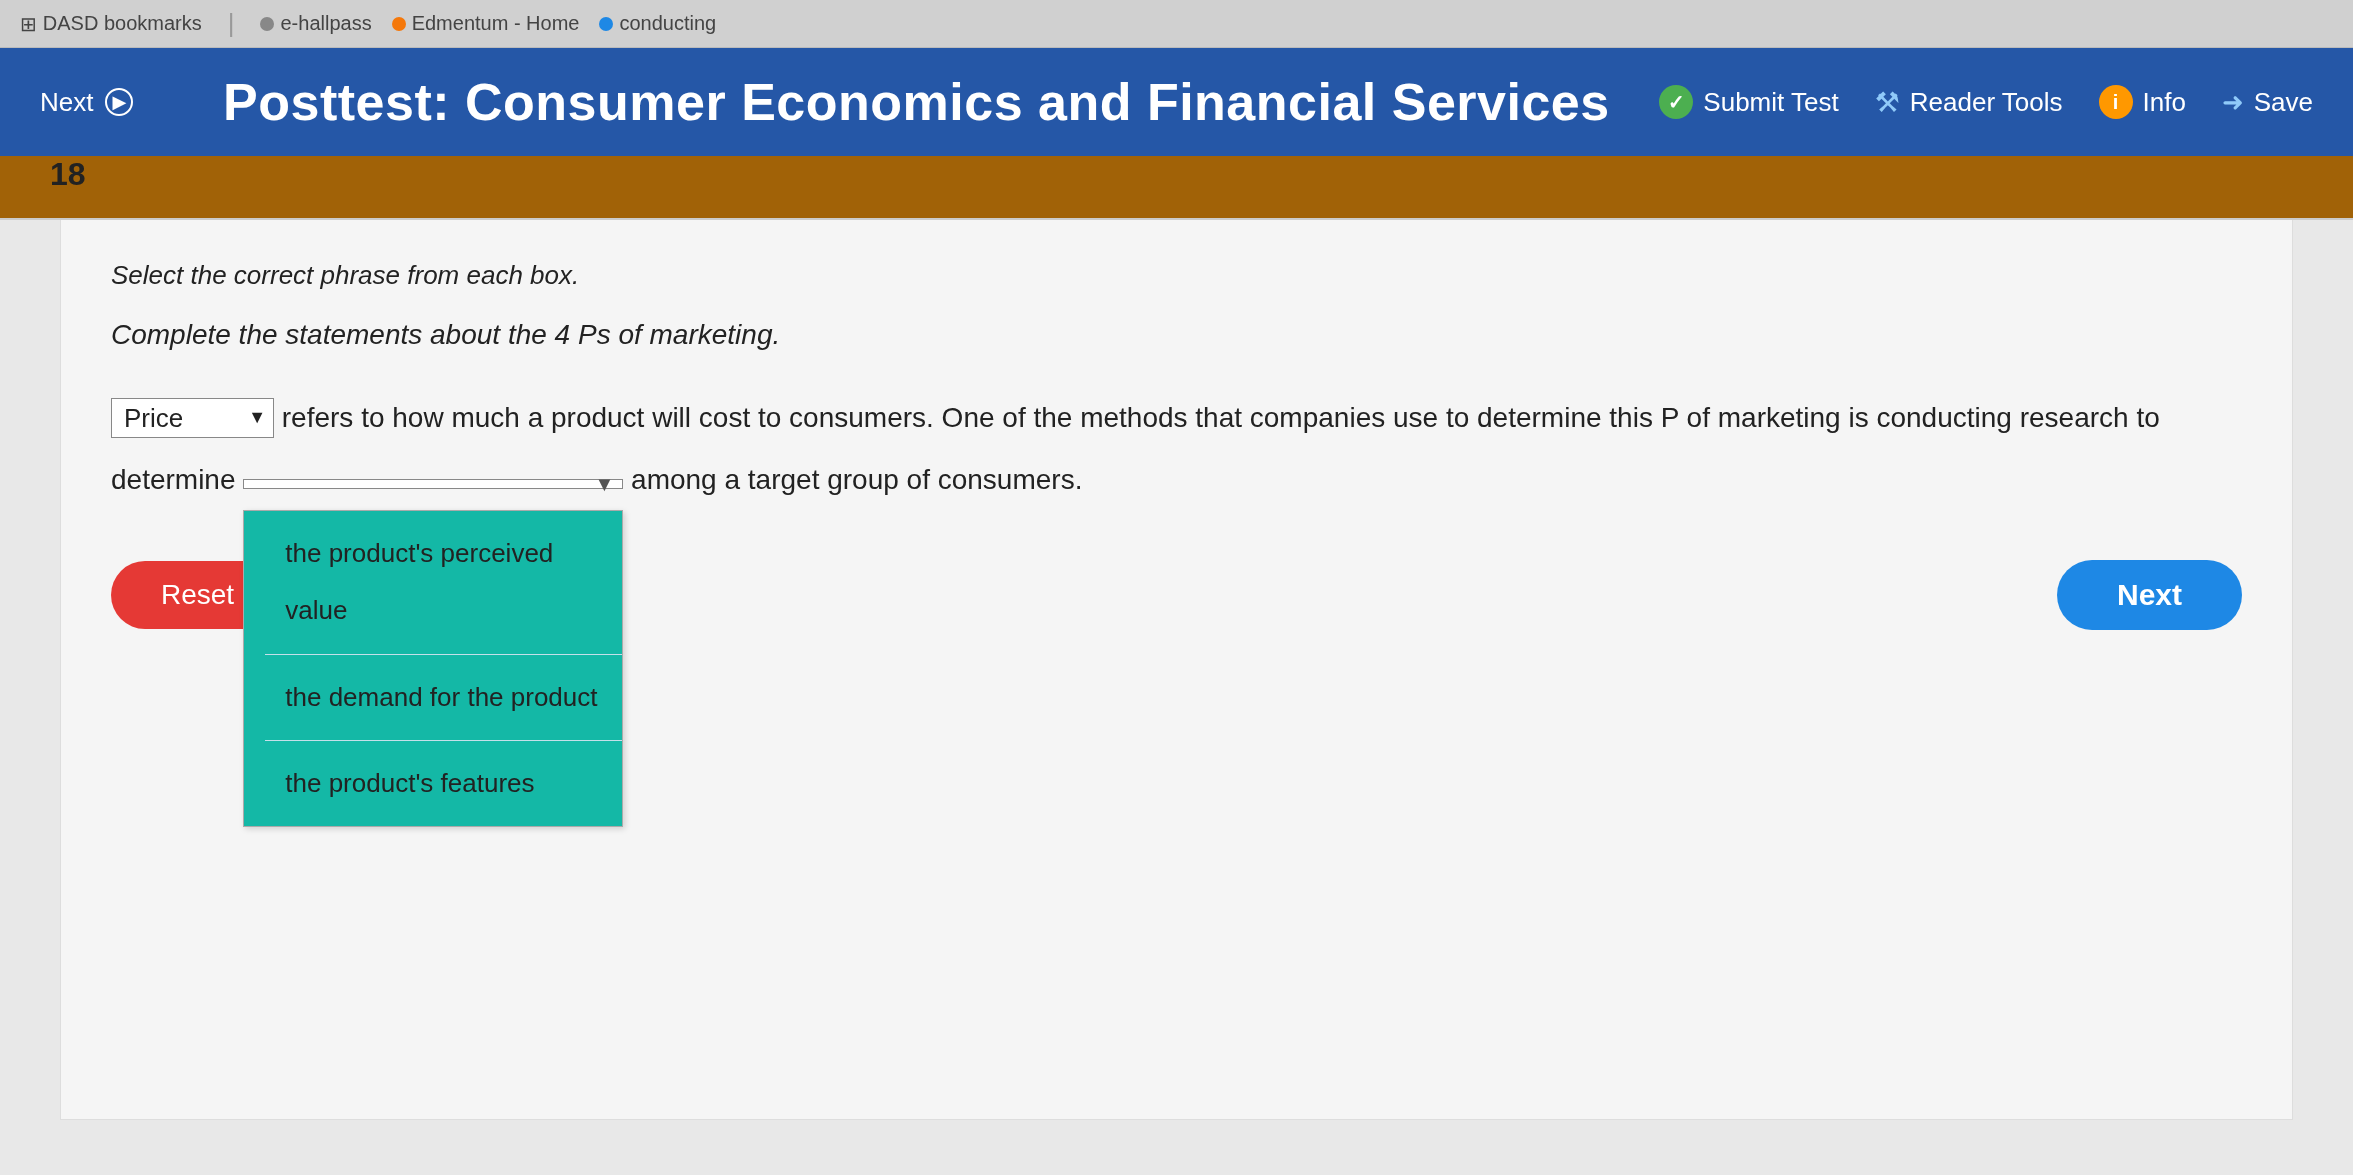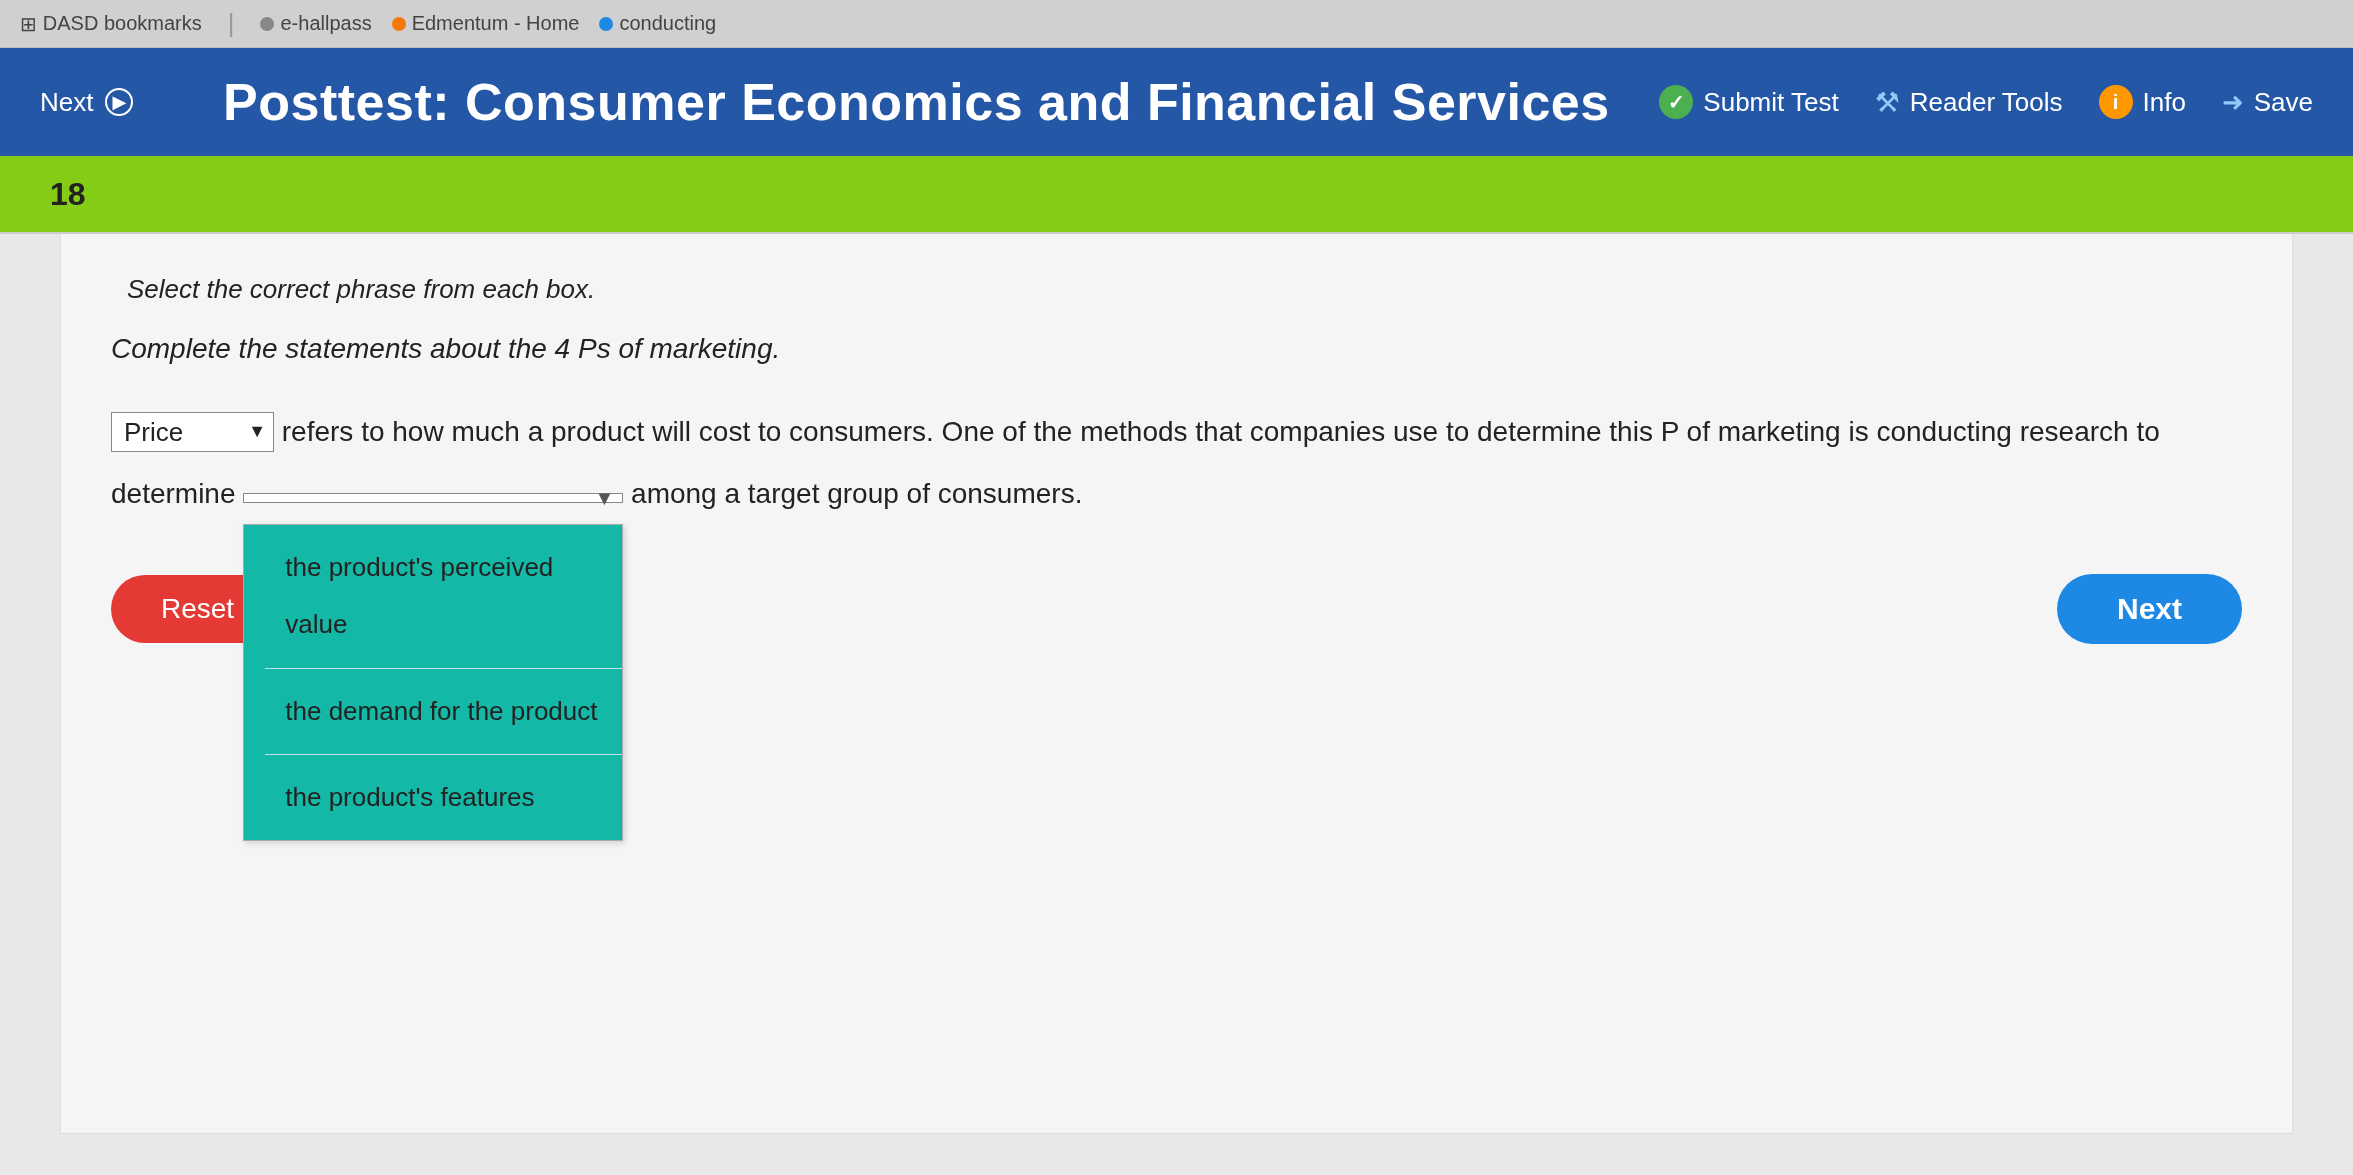--- a/index.html
+++ b/index.html
@@ -94,24 +94,24 @@
       font-size: 20px;
       font-weight: bold;
     }
     .icon-check { background: #4caf50; color: white; }
     .icon-info { background: #ff9800; color: white; font-size: 20px; font-weight: bold; }
     .icon-save { color: #90caf9; font-size: 26px; }
     .wrench-icon { font-size: 28px; color: #90caf9; }
 
     
     .sub-header {
-      background: #84cc16;
-      height: 78px;
-      display: flex;
-      align-items: center;
+      background: #a16207;
+      height: 64px;
+      display: flex;
+      align-items: flex-start;
       padding: 0 50px;
       border-bottom: 2px solid #ccc;
     }
     .question-number {
       font-size: 32px;
       font-weight: bold;
       color: #222;
     }
 
     
@@ -122,21 +122,20 @@
       min-height: 900px;
       border: 1px solid #ddd;
       border-top: none;
     }
 
     .instruction-text {
       font-size: 26px;
       color: #222;
       margin-bottom: 28px;
       font-style: italic;
-      margin-left: 16px;
     }
 
     .question-text {
       font-size: 28px;
       color: #222;
       margin-bottom: 36px;
       font-style: italic;
     }
 
     

